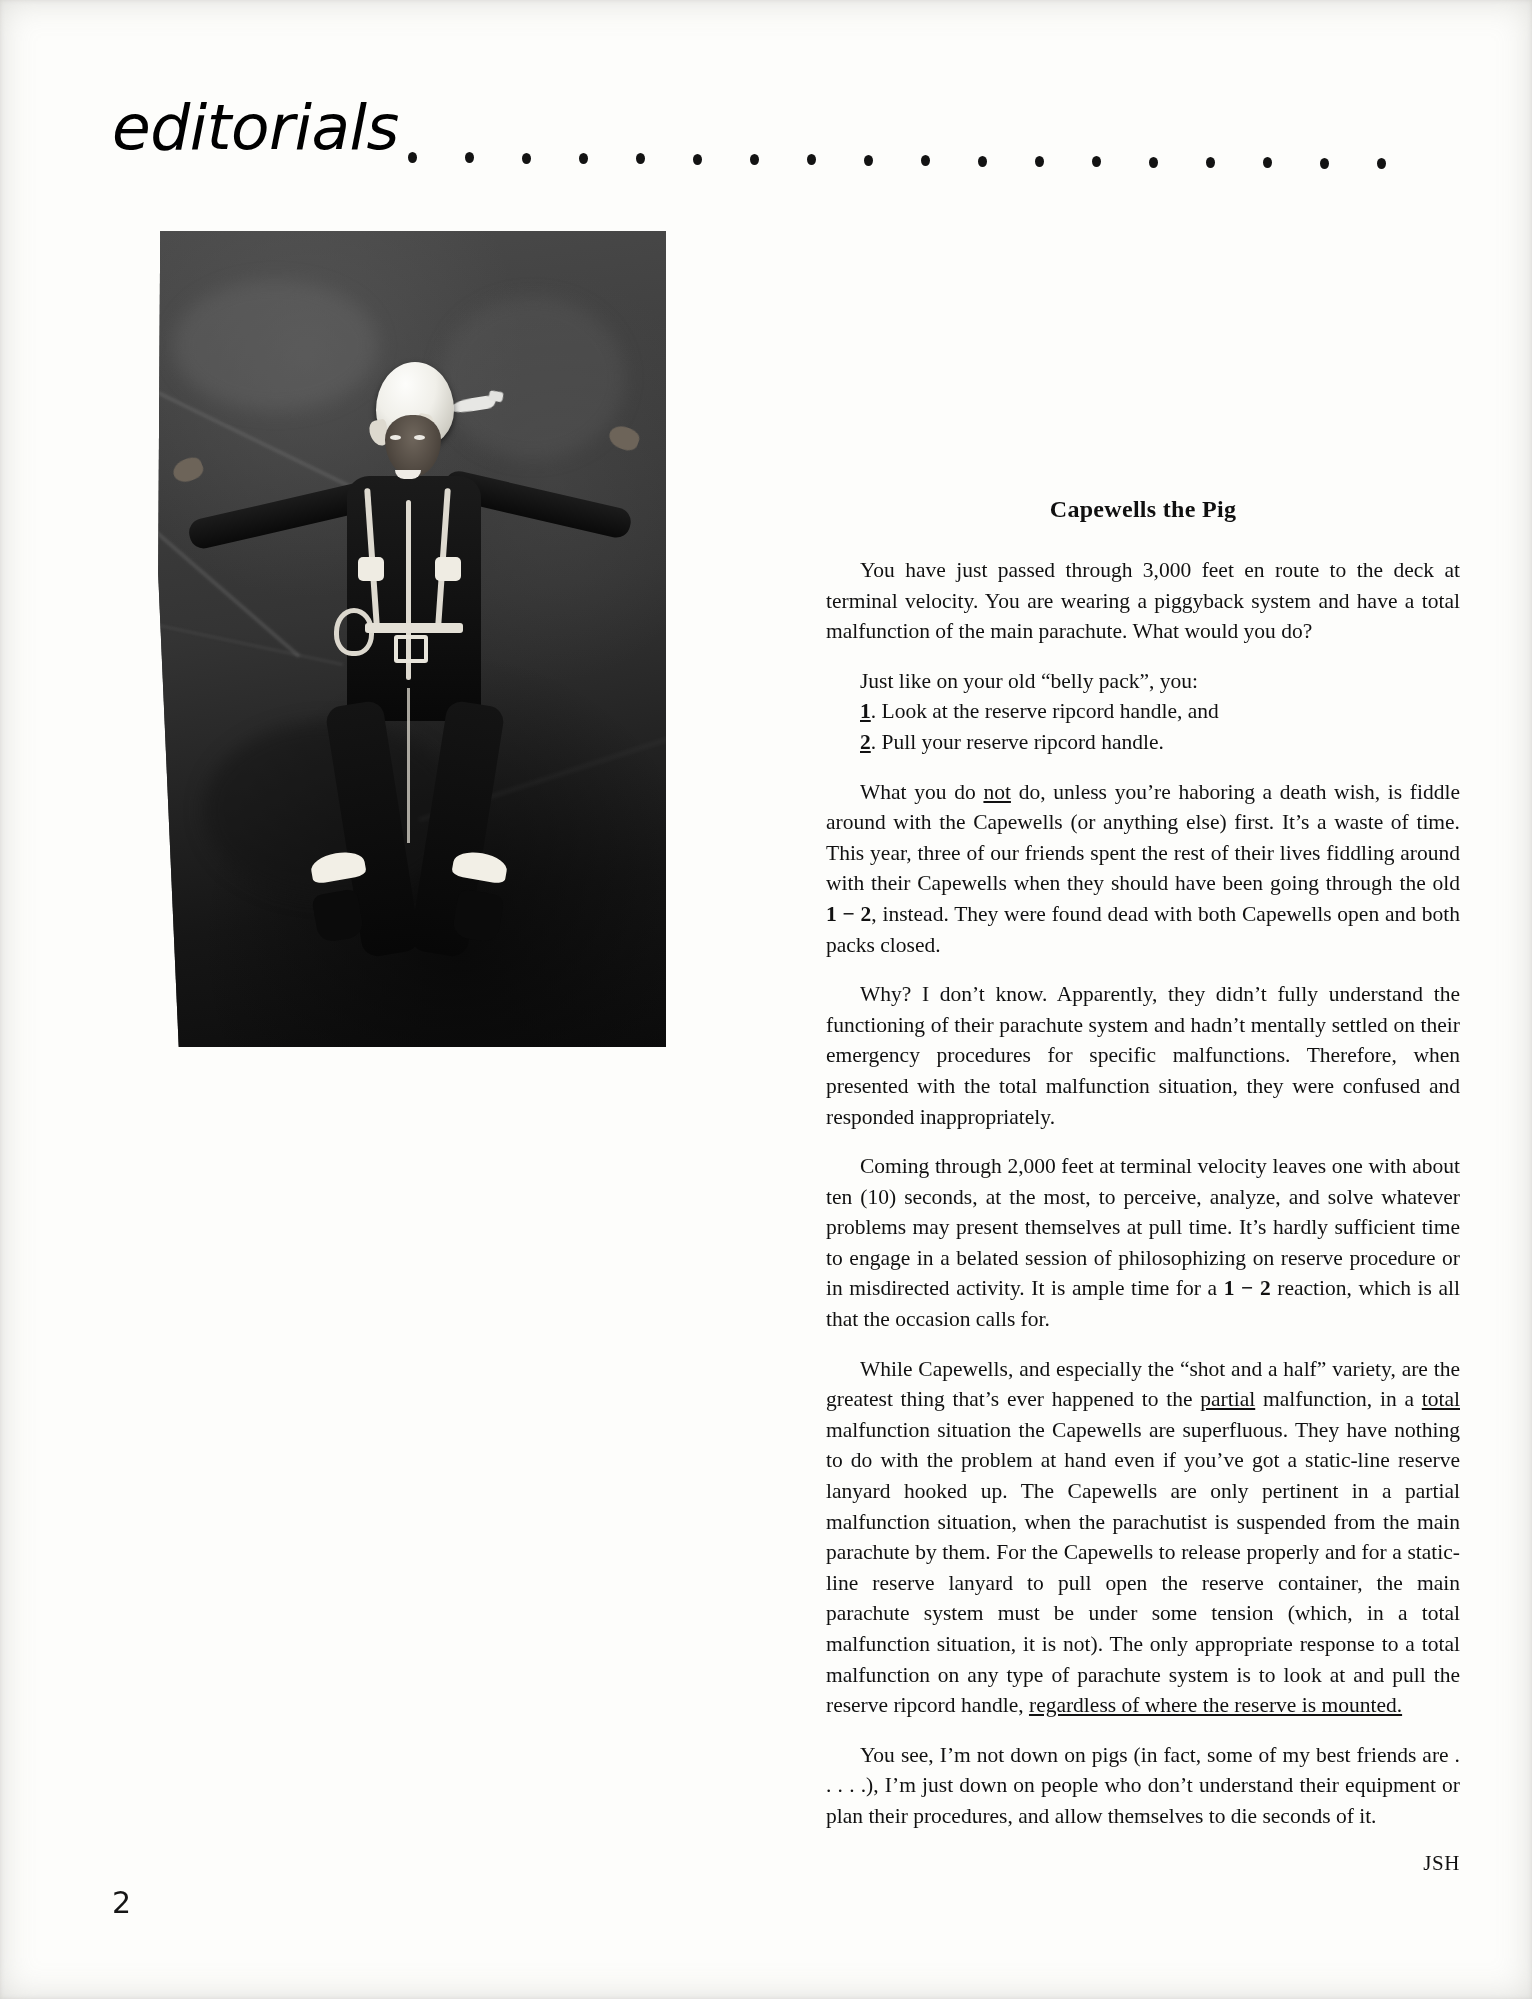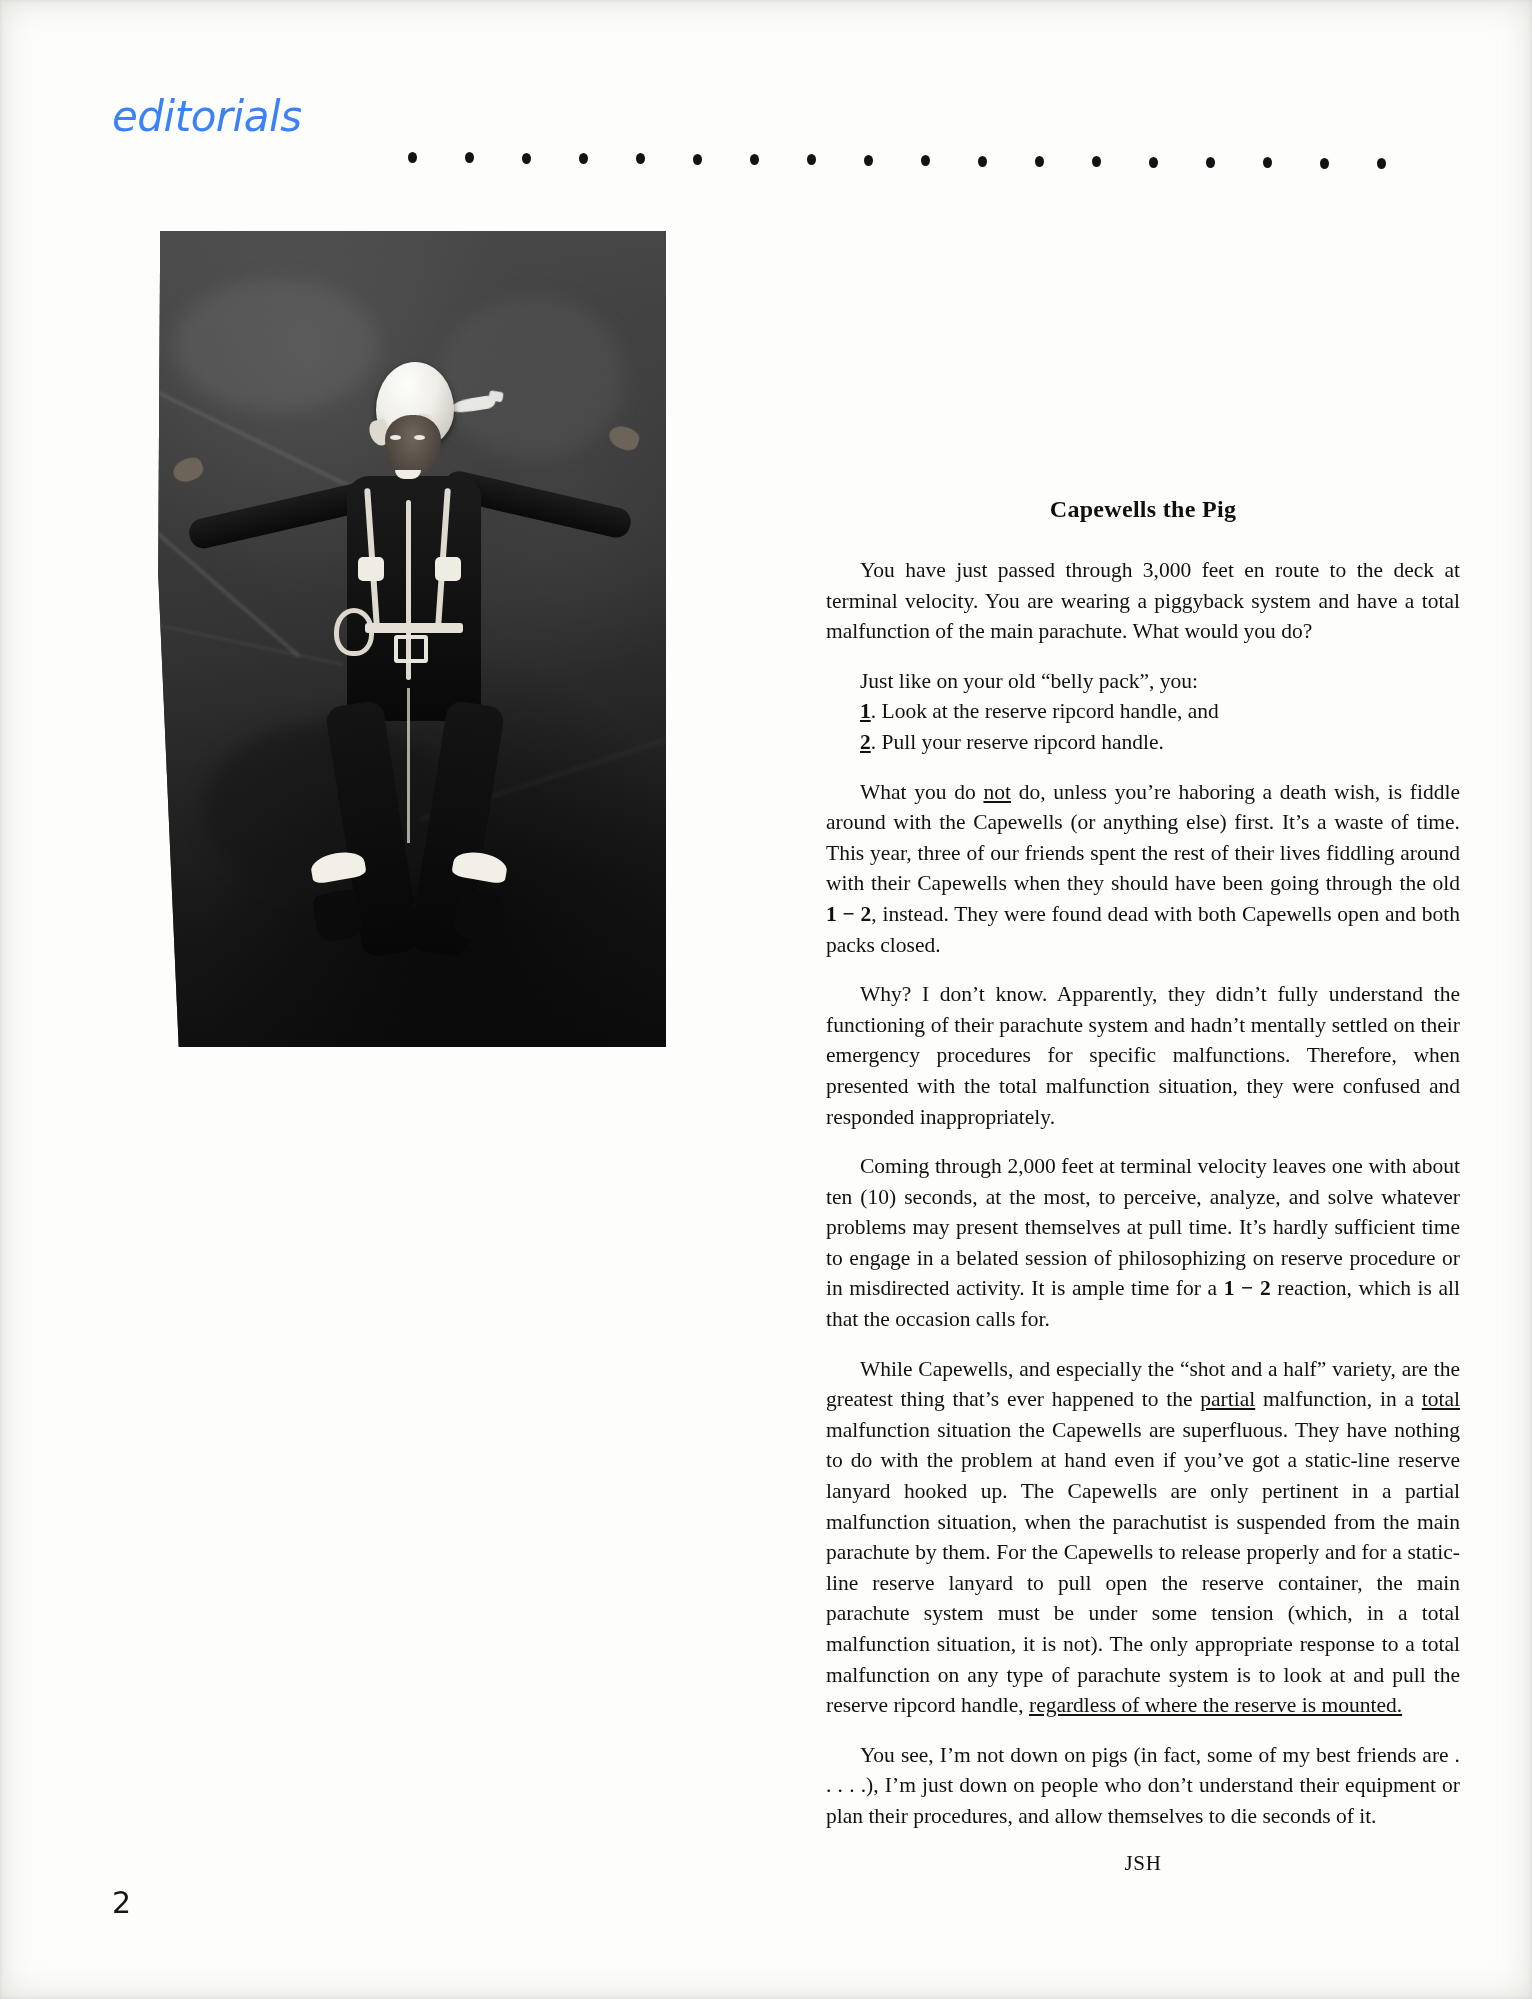--- a/index.html
+++ b/index.html
@@ -35,23 +35,23 @@
     width: 100%;
     height: 80px;
   }
   .masthead-title {
     position: absolute;
     left: 112px;
     top: 0;
     font-family: "DejaVu Sans", sans-serif;
     font-style: italic;
     font-weight: 400;
-    font-size: 42px;
+    font-size: 63px;
     letter-spacing: -0.5px;
-    color: #3b82f6;
+    color: #000000;
     line-height: 1;
   }
   .masthead-dots {
     position: absolute;
     left: 408px;
     top: 56px;
     width: 1000px;
     height: 26px;
   }
   .masthead-dots i {
@@ -343,21 +343,21 @@
     padding-left: 34px;
   }
   .list-block .lead { display: block; }
   .list-block .li { display: block; }
   u.num { text-decoration: underline; font-weight: 600; }
   b.uline { font-weight: normal; text-decoration: underline; }
   b.plain { font-weight: bold; }
   .signature {
     font-family: "Liberation Serif", serif;
     font-size: 21px;
-    text-align: center;
+    text-align: right;
     color: #111111;
     letter-spacing: 0.6px;
     margin-top: 4px;
   }
 
   
   .folio {
     position: absolute;
     left: 112px;
     top: 1885px;

